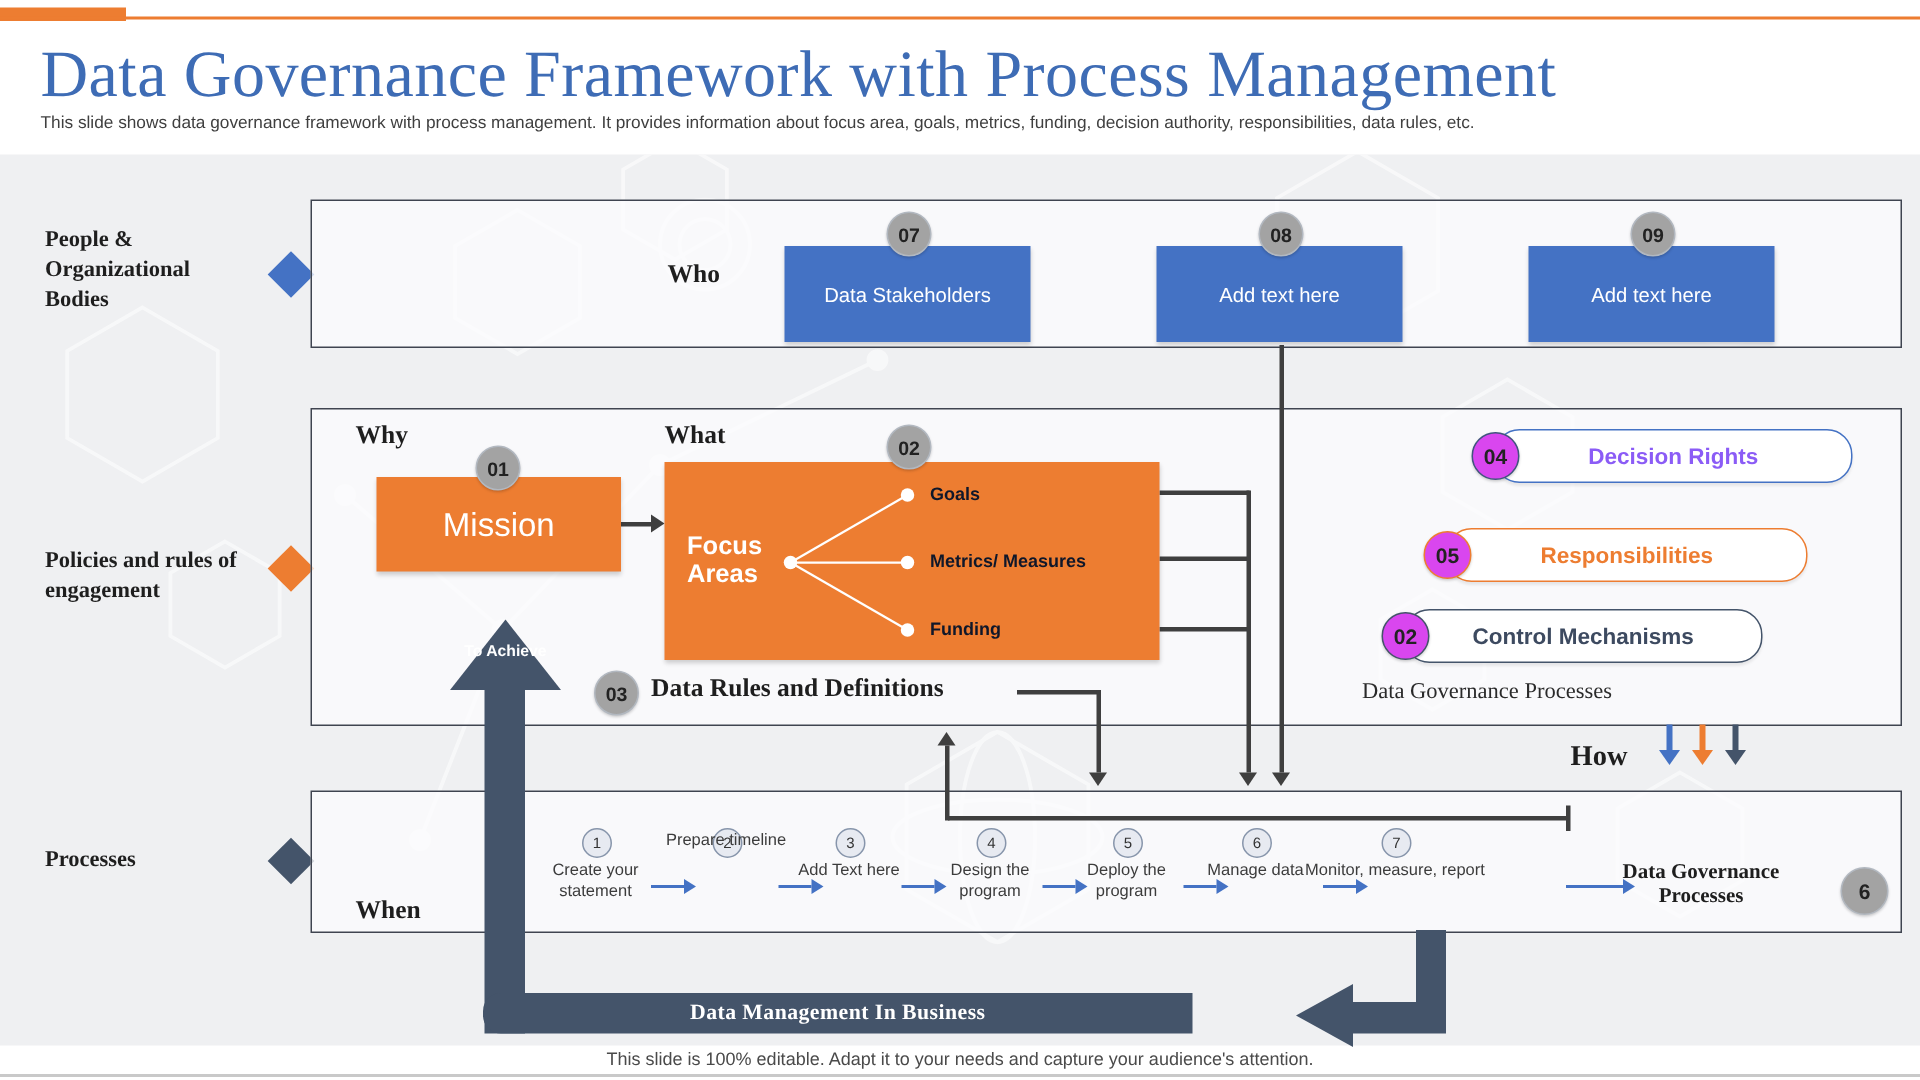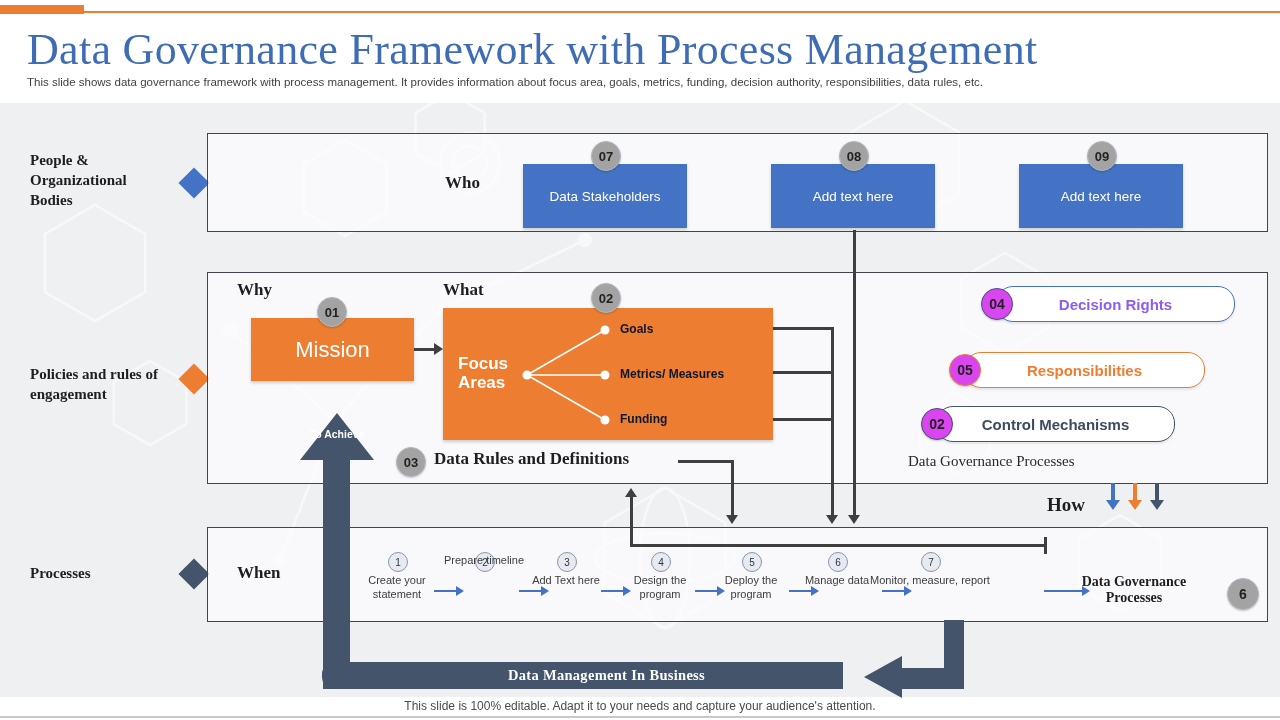--- a/index.html
+++ b/index.html
@@ -169,21 +169,21 @@
 <div class="abs tri-down" style="left:826px;top:515px;"></div>
 <div class="abs vline" style="left:853px;top:230px;width:3px;height:285px;"></div>
 <div class="abs tri-down" style="left:848px;top:515px;"></div>
 
 <div class="abs serif" style="left:1047px;top:494px;font-size:19px;z-index:4;">How</div>
 <div class="how-arrow" style="left:1111px;top:483px;color:#4472C4;background:#4472C4;"></div>
 <div class="how-arrow" style="left:1133px;top:483px;color:#ED7D31;background:#ED7D31;"></div>
 <div class="how-arrow" style="left:1155px;top:483px;color:#44546A;background:#44546A;"></div>
 
 <div class="frame" style="left:207px;top:527px;width:1059px;height:93px;"></div>
-<div class="abs serif" style="left:237px;top:563px;font-size:17px;z-index:4;">When</div>
+<div class="abs serif" style="left:237px;top:597px;font-size:17px;z-index:4;">When</div>
 
 <div class="step-dot" style="left:388px;top:552px;">1</div>
 <div class="step-label" style="left:354px;top:573px;width:86px;">Create your statement</div>
 <div class="step-dot" style="left:475px;top:552px;">2</div>
 <div class="step-label" style="left:441px;top:553px;width:86px;">Prepare timeline</div>
 <div class="step-dot" style="left:557px;top:552px;">3</div>
 <div class="step-label" style="left:523px;top:573px;width:86px;">Add Text here</div>
 <div class="step-dot" style="left:651px;top:552px;">4</div>
 <div class="step-label" style="left:617px;top:573px;width:86px;">Design the program</div>
 <div class="step-dot" style="left:742px;top:552px;">5</div>
@@ -205,19 +205,19 @@
 <div class="abs badge badge-lg" style="left:1227px;top:578px;">6</div>
 
 <div class="abs hline" style="left:632px;top:544px;width:414px;height:3px;"></div>
 <div class="abs vline" style="left:1044px;top:537px;width:3px;height:17px;"></div>
 <div class="abs vline" style="left:630px;top:497px;width:3px;height:50px;"></div>
 <div class="abs tri-up" style="left:625px;top:488px;"></div>
 
 <div class="abs ta-tri" style="left:300px;top:413px;"></div>
 <div class="abs" style="left:303px;top:428px;width:68px;text-align:center;color:#fff;font-weight:700;font-size:10.5px;line-height:12px;z-index:6;">To Achieve</div>
 <div class="abs navy" style="left:323px;top:458px;width:27px;height:231px;"></div>
-<div class="abs navy" style="left:322px;top:662px;width:473px;height:27px;border-radius:12px 0 0 12px;display:flex;align-items:center;justify-content:center;font-family:'Liberation Serif',serif;font-weight:700;font-size:14.5px;color:#fff;letter-spacing:.3px;padding-left:48px;">Data Management In Business</div>
+<div class="abs navy" style="left:322px;top:662px;width:473px;height:27px;border-radius:12px 0 0 12px;display:flex;align-items:center;justify-content:center;font-family:'Liberation Serif',serif;font-weight:700;font-size:14.5px;color:#fff;letter-spacing:.3px;">Data Management In Business</div>
 <div class="abs navy" style="left:944px;top:620px;width:20px;height:49px;"></div>
 <div class="abs navy" style="left:902px;top:668px;width:62px;height:21px;"></div>
 <div class="abs nav-arrow-left" style="left:864px;top:656px;"></div>
 
 <div class="abs footer">This slide is 100% editable. Adapt it to your needs and capture your audience's attention.</div>
 <div class="abs bottom-rule"></div>
 
 </body></html>

